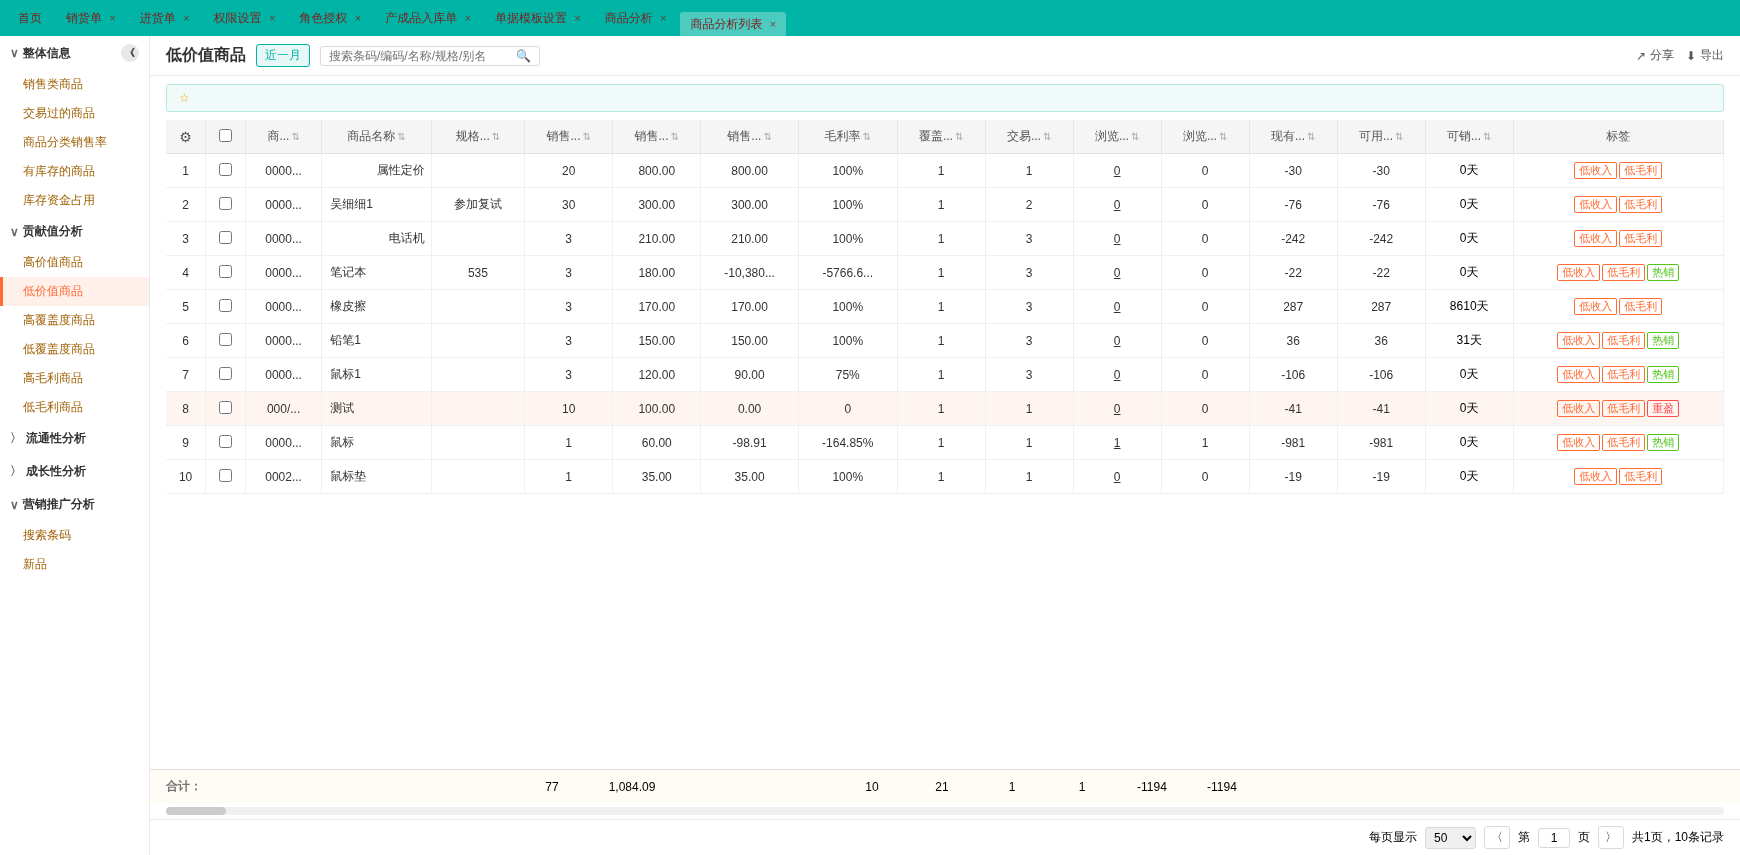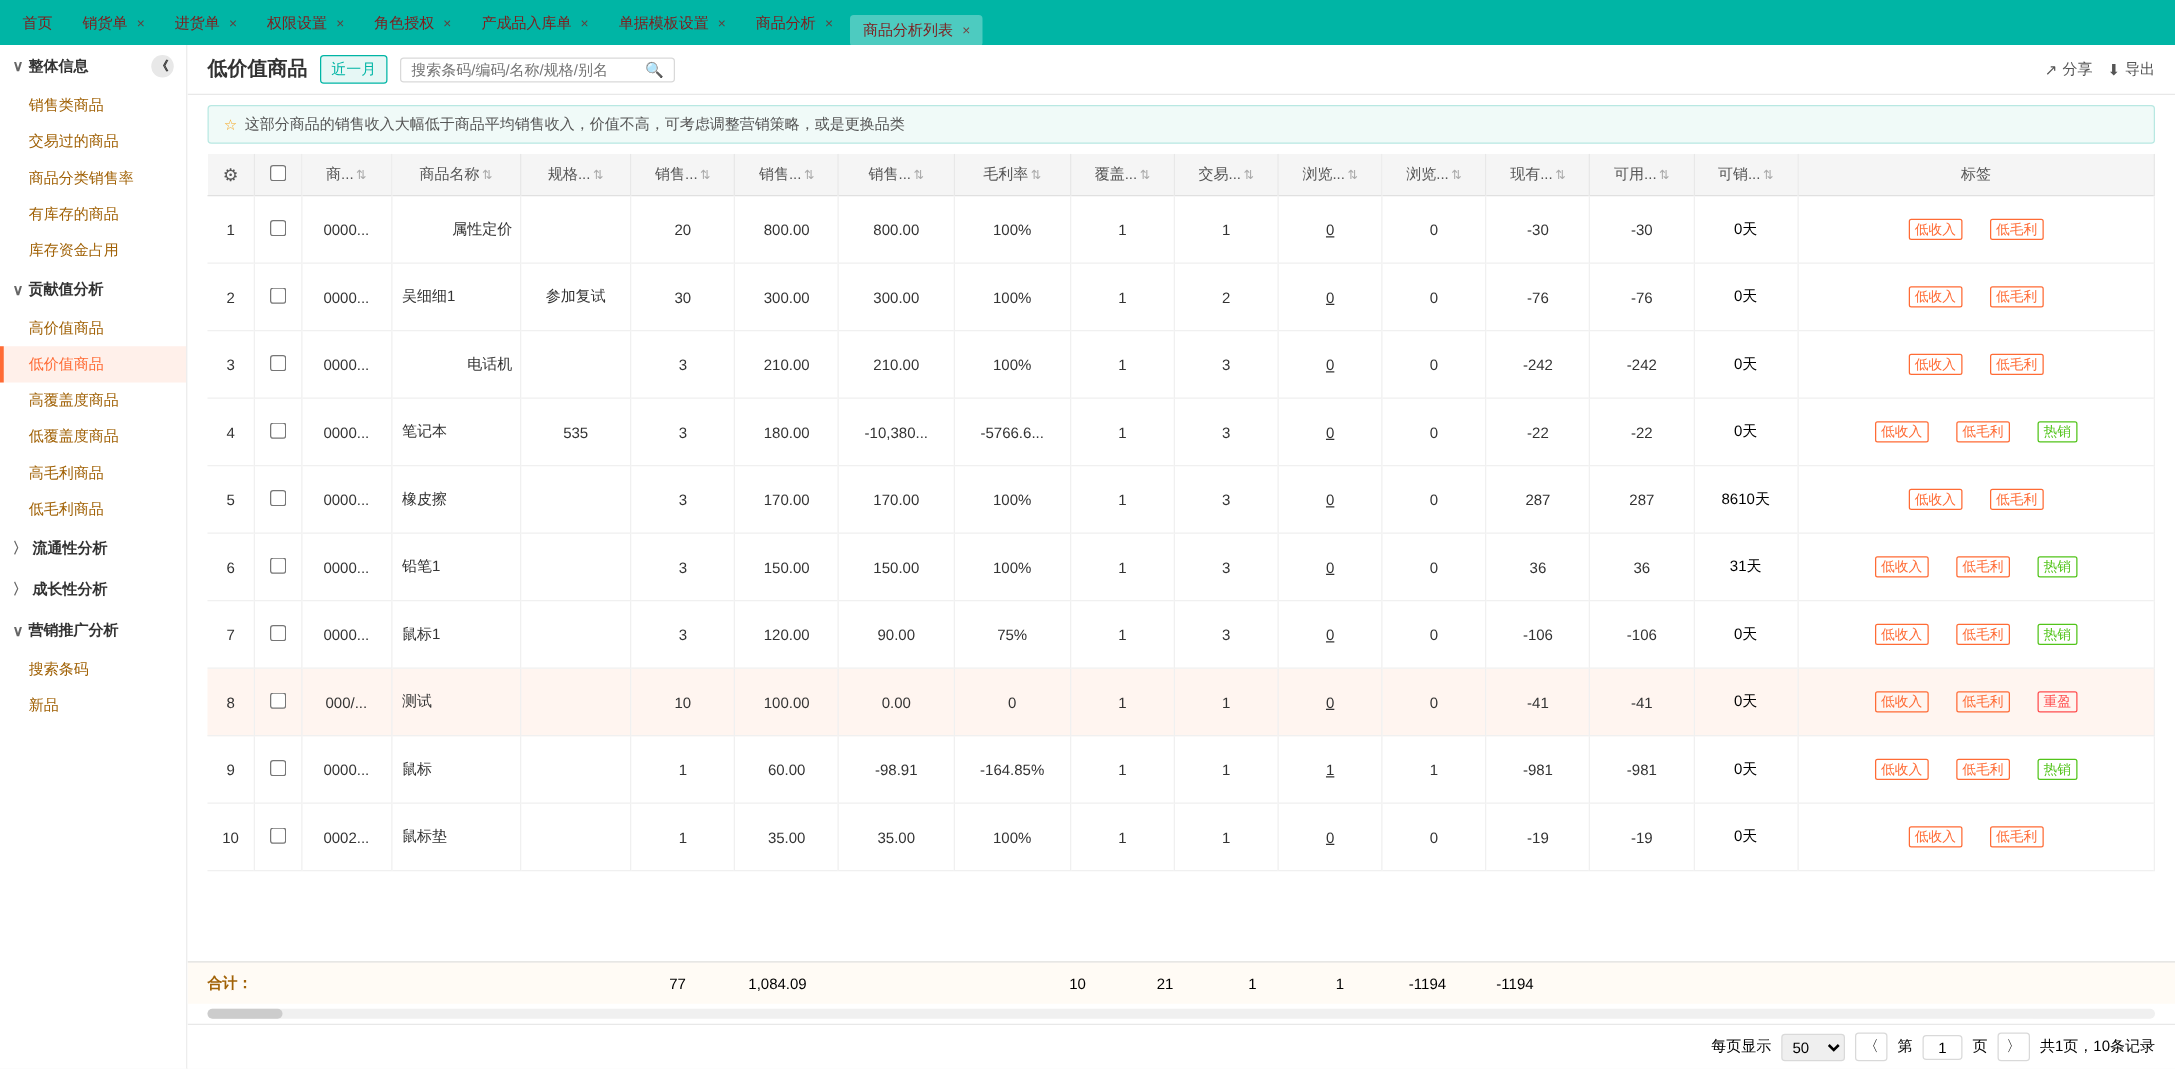--- a/index.html
+++ b/index.html
@@ -187,38 +187,38 @@
       text-align: center;
       color: #333;
       border-right: 1px solid #f0f0f0;
     }
     .tag-badge {
       display: inline-block;
       border: 1px solid;
       border-radius: 2px;
       padding: 0 4px;
       font-size: 11px;
-      margin: 11px;
+      margin: 1px;
     }
     .tag-orange { color: #ff6b35; border-color: #ff6b35; }
     .tag-green { color: #52c41a; border-color: #52c41a; }
     .tag-red { color: #ff4d4f; border-color: #ff4d4f; }
     .days-text { color: #000000; }
     .underline-link { text-decoration: underline; color: #333; }
 
     
     .table-footer {
       border-top: 1px solid #e0e0e0;
       background: #fffbf5;
       padding: 8px 16px;
       display: flex;
       align-items: center;
       gap: 10px;
     }
-    .footer-label { color: #a16207; font-weight: bold; }
+    .footer-label { color: #737373; font-weight: bold; margin-right: 10px; }
 
     
     .pagination-bar {
       display: flex;
       align-items: center;
       justify-content: flex-end;
       padding: 6px 16px;
       border-top: 1px solid #e8e8e8;
       gap: 8px;
       background: #fff;
@@ -341,21 +341,20 @@
         </div>
         <div class="action-btn">
           <span>⬇</span>
           <span>导出</span>
         </div>
       </div>
     </div>
 
     <div class="notice-bar">
       <span class="notice-icon">☆</span>
-      <span>这部分商品的销售收入大幅低于商品平均销售收入，价值不高，可考虑调整营销策略，或是更换品类</span>
     </div>
 
     <div class="table-container">
       <table>
         <thead>
           <tr>
             <th><span class="gear-icon">⚙</span></th>
             <th><input type="checkbox" style=""></th>
             <th>商...<span class="sort-icon">⇅</span></th>
             <th>商品名称<span class="sort-icon">⇅</span></th>

